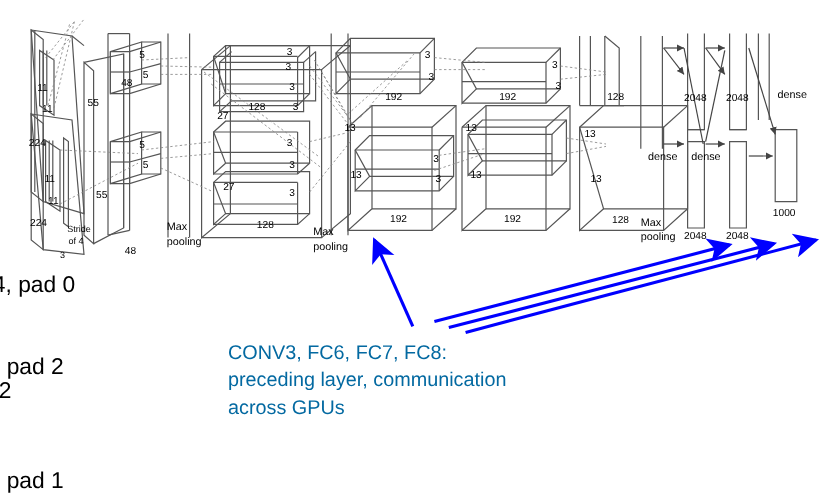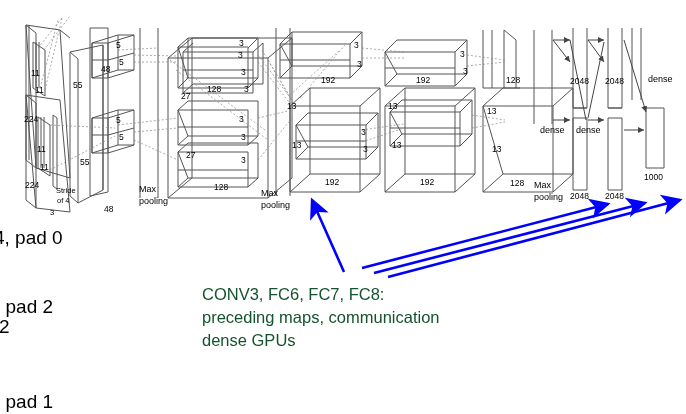--- a/index.html
+++ b/index.html
@@ -8,22 +8,22 @@
     width:686px;height:414px;position:relative;overflow:hidden;
     font-family:"Liberation Sans","DejaVu Sans",sans-serif;
     background:#ffffff;
   }
   #stage{position:absolute;left:0;top:0;width:686px;height:414px;}
   #diagram{position:absolute;left:0;top:0;width:686px;height:240px;}
   #overlay{position:absolute;left:0;top:0;width:686px;height:414px;pointer-events:none;}
 
   .blue-note{
     position:absolute;
-    left:202px;top:283px;
-    color:#14532d;
+    left:190px;top:283px;
+    color:#0369a1;
     font-size:16.5px;
     line-height:23px;
     font-family:"Liberation Sans","DejaVu Sans",sans-serif;
     white-space:nowrap;
   }
   .blue-note div{white-space:nowrap;}
 
   .left-frag{
     position:absolute;
     color:#000000;
@@ -375,22 +375,22 @@
     <g stroke="#0000ff" stroke-width="2.6" fill="none" marker-end="url(#bluehead)">
       <line x1="344" y1="272" x2="312" y2="200"></line>
       <line x1="362" y1="268" x2="608" y2="204"></line>
       <line x1="374" y1="273" x2="645" y2="203"></line>
       <line x1="388" y1="277" x2="680" y2="200"></line>
     </g>
   </svg>
 
   <div class="blue-note">
     <div>CONV3, FC6, FC7, FC8:</div>
-    <div>preceding maps, communication</div>
-    <div>dense GPUs</div>
+    <div>preceding layer, communication</div>
+    <div>across GPUs</div>
   </div>
 
   <div class="left-frag" id="frag0">4, pad 0</div>
   <div class="left-frag" id="frag1">, pad 2</div>
   <div class="left-frag" id="frag2">2</div>
   <div class="left-frag" id="frag3">, pad 1</div>
 
 </div>
 
 </body></html>

